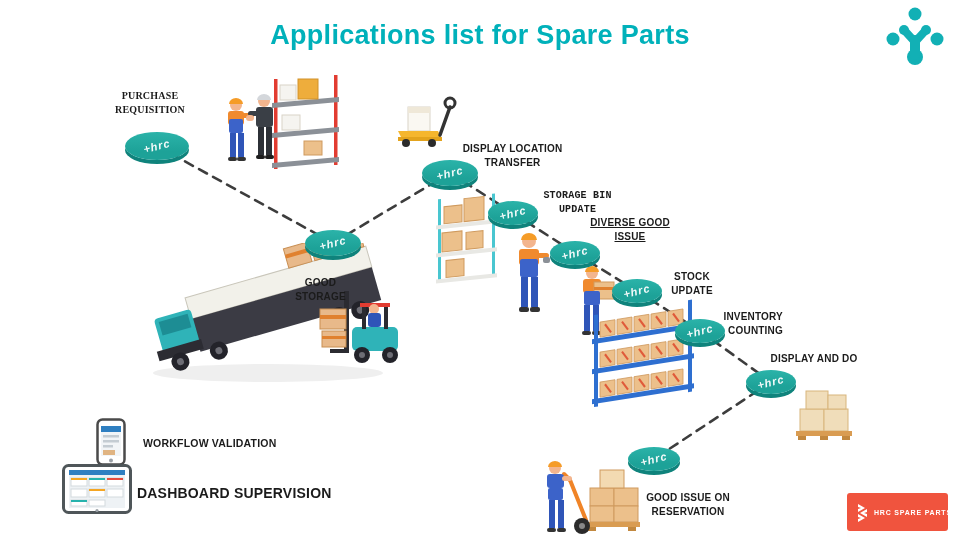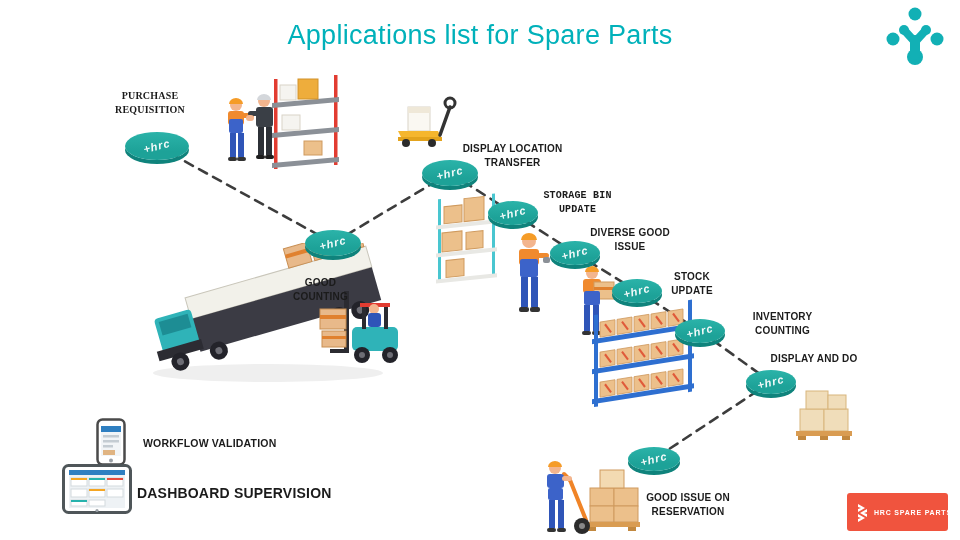--- a/index.html
+++ b/index.html
@@ -2,21 +2,21 @@
 <html><head>
 <meta charset="utf-8">
 <style>
   html,body{margin:0;padding:0;background:#fff;}
   .stage{
     position:relative;width:960px;height:540px;background:#ffffff;overflow:hidden;
     font-family:"Liberation Sans",sans-serif;
   }
   .title{
     position:absolute;left:0;top:20px;width:960px;text-align:center;
-    font-size:27px;font-weight:400;color:#00b1ba;letter-spacing:.3px;
+    font-size:27px;font-weight:700;color:#00b1ba;letter-spacing:.3px;
   }
   svg.connectors{position:absolute;left:0;top:0;z-index:1;}
   .illus{position:absolute;z-index:2;}
   .node{
     position:absolute;z-index:3;border-radius:50%;
     background:linear-gradient(180deg,#2bb3a9 0%,#1da298 70%);
     box-shadow:0 4px 0 #0f837c;
     display:flex;align-items:center;justify-content:center;
   }
   .node span{
@@ -367,25 +367,25 @@
       <span>+hrc</span>
     </div>
   <div class="node" style="left:746px;top:370px;width:50px;height:24px;">
       <span>+hrc</span>
     </div>
   <div class="node" style="left:628px;top:447px;width:52px;height:24px;">
       <span>+hrc</span>
     </div>
 
   <div class="lbl" style="left:95px;top:89px;width:110px;font-family:Liberation Serif, serif;">PURCHASE REQUISITION</div>
-  <div class="lbl" style="left:283px;top:276px;width:75px;">GOOD COUNTING</div>
+  <div class="lbl" style="left:283px;top:276px;width:75px;">GOOD STORAGE</div>
   <div class="lbl" style="left:450px;top:142px;width:125px;">DISPLAY LOCATION TRANSFER</div>
   <div class="lbl" style="left:530px;top:189px;width:95px;font-family:Liberation Mono, monospace;">STORAGE BIN UPDATE</div>
-  <div class="lbl" style="left:580px;top:226px;width:100px;">DIVERSE GOOD ISSUE</div>
+  <div class="lbl" style="left:580px;top:216px;width:100px;text-decoration:underline;">DIVERSE GOOD ISSUE</div>
   <div class="lbl" style="left:662px;top:270px;width:60px;">STOCK UPDATE</div>
-  <div class="lbl" style="left:740px;top:310px;width:85px;">INVENTORY COUNTING</div>
+  <div class="lbl" style="left:698px;top:310px;width:85px;text-align:right;">INVENTORY COUNTING</div>
   <div class="lbl" style="left:770px;top:352px;width:88px;">DISPLAY AND DO</div>
   <div class="lbl" style="left:632px;top:491px;width:112px;">GOOD ISSUE ON RESERVATION</div>
 
   <div class="lbl left" style="left:143px;top:436px;font-size:10.5px;">WORKFLOW VALIDATION</div>
   <div class="lbl left" style="left:137px;top:484px;font-size:14px;">DASHBOARD SUPERVISION</div>
 
 </div>
 
 </body></html>

